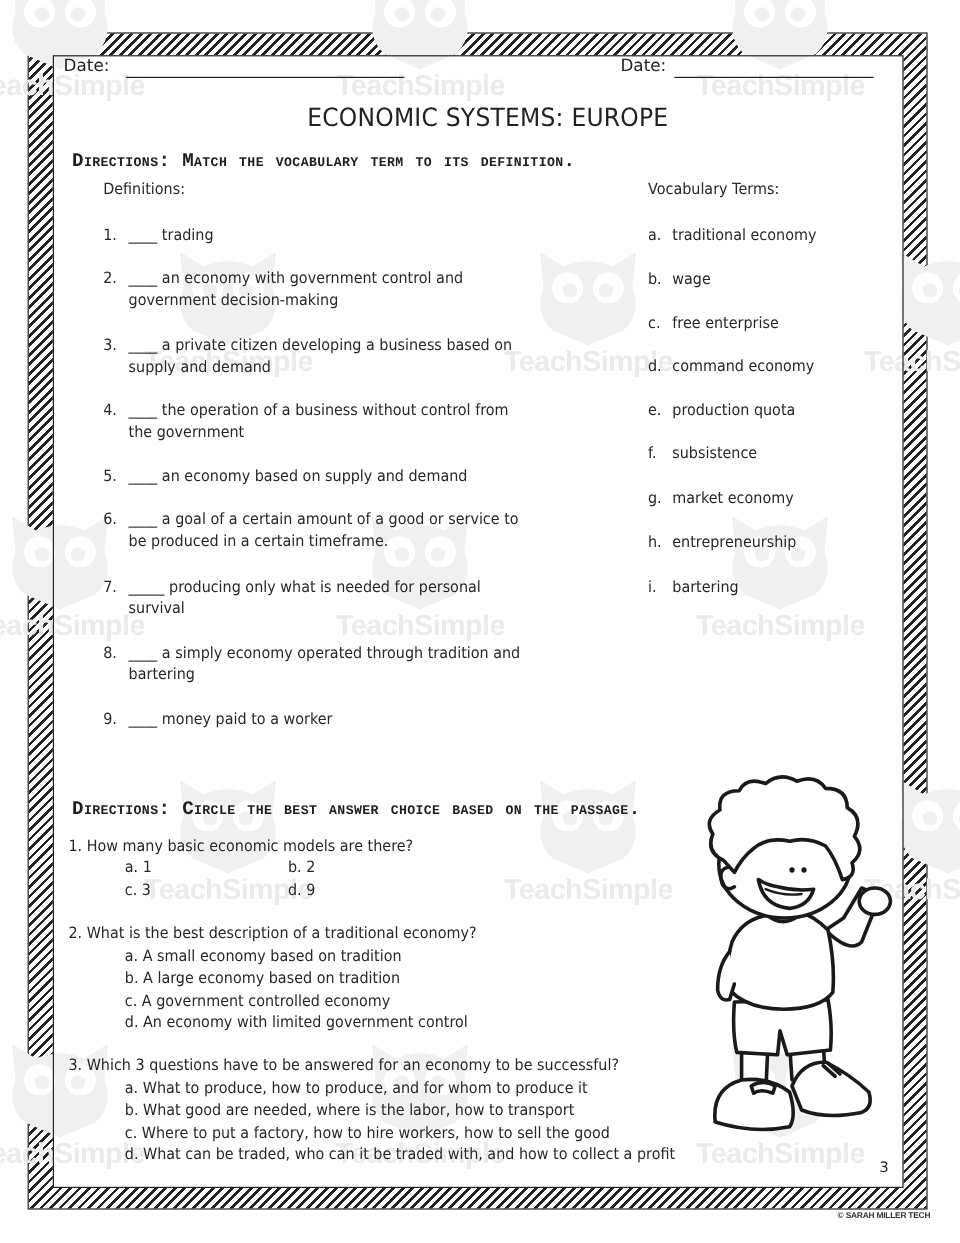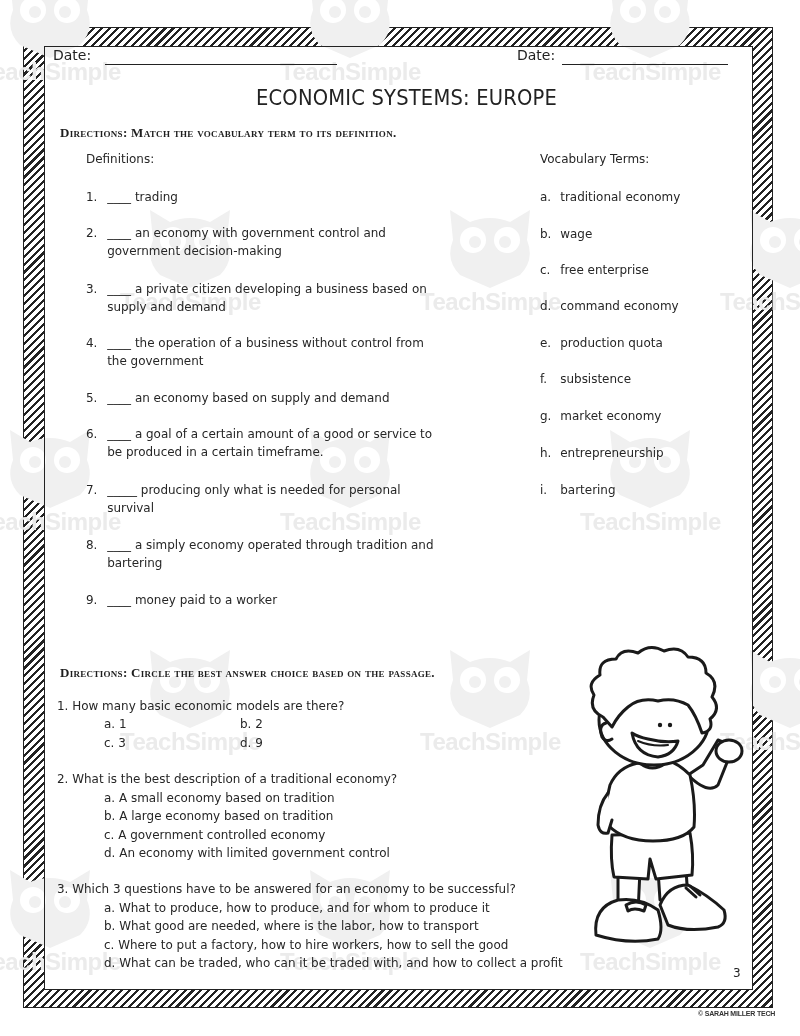--- a/index.html
+++ b/index.html
@@ -12,21 +12,21 @@
     box-sizing:border-box; border:1.5px solid #222;
     background: repeating-linear-gradient(-45deg, #222 0 2.2px, #fff 2.2px 5.6px); }
   .inner { position:absolute; left:44px; top:46px; width:709px; height:944px;
            background:transparent; box-sizing:border-box; border:1.5px solid #222; }
   .inner-bg { position:absolute; left:44px; top:46px; width:709px; height:944px; background:#fff; }
   .abs { position:absolute; white-space:nowrap; }
   .hdr { font-size:14px; color:#222; }
   .uline { position:absolute; height:0; border-top:1.6px solid #222; }
   .title { font-family:"DejaVu Sans", sans-serif; font-size:21px; letter-spacing:0.2px;
            color:#222; font-weight:normal; transform:scaleX(0.93); transform-origin:left; }
-  .dir { font-family:Liberation Serif, serif; font-weight:bold; font-size:13px;
+  .dir { font-family:Liberation Mono, monospace; font-weight:bold; font-size:16px;
          color:#1e1e1e; font-variant:small-caps; letter-spacing:0.3px; }
   .body { font-size:13px; color:#262626; line-height:18px; transform:scaleX(0.92); transform-origin:left; }
   .copyright { font-family:"Liberation Sans", sans-serif; font-size:7px; font-weight:bold; color:#333; letter-spacing:-0.2px; }
   .pagenum { font-size:12px; color:#222; }
 </style>
 </head>
 <body>
 
 <div class="border-frame"></div>
 <div class="inner-bg"></div>

